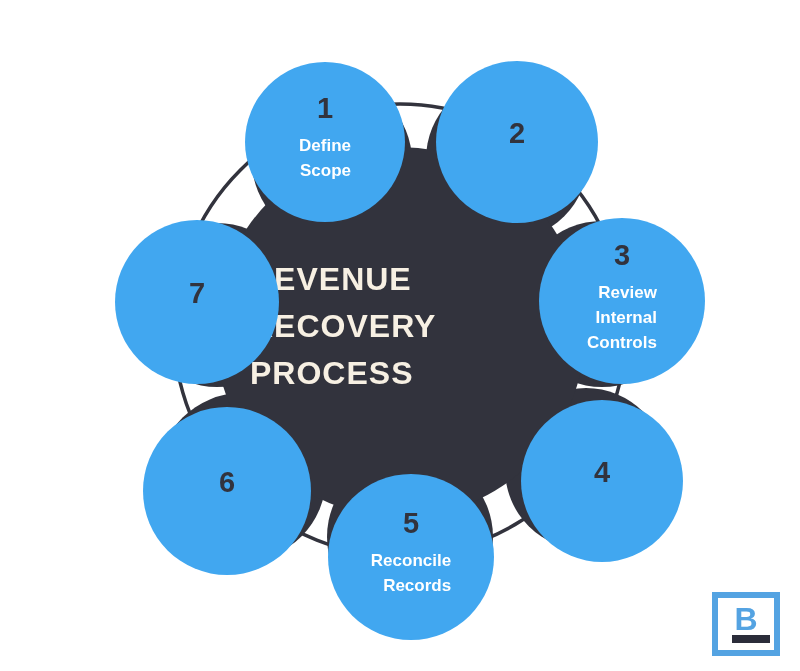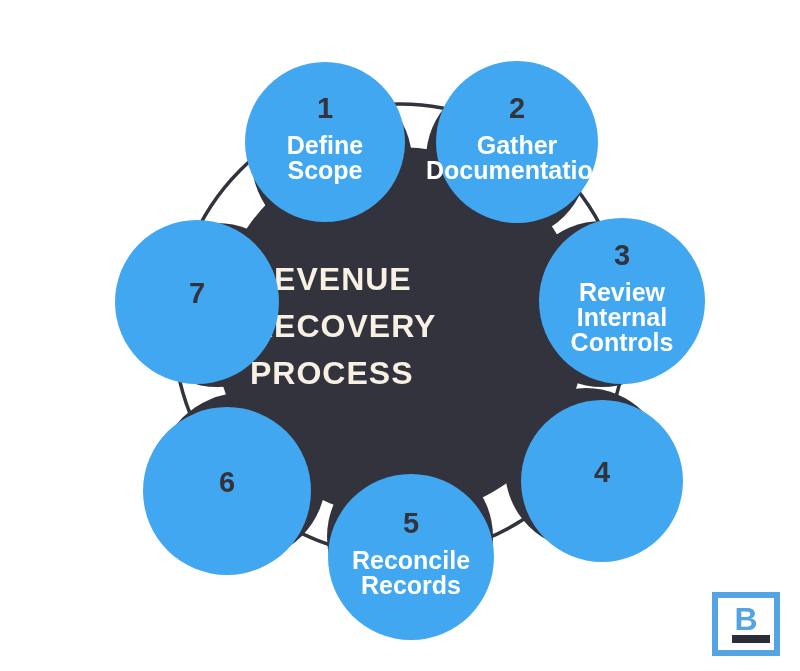--- a/index.html
+++ b/index.html
@@ -32,22 +32,22 @@
     position: absolute; border-radius: 50%;
     background: var(--circle-blue);
     display: flex; flex-direction: column; align-items: center; justify-content: center;
     text-align: center; box-sizing: border-box; padding-bottom: 8px;
   }
   .step-number {
     font-size: 29px; font-weight: 700; color: var(--dark-navy);
     line-height: 30px; margin-bottom: 10px;
   }
   .step-label {
-    font-size: 25px; font-weight: 700; color: var(--step-text-white);
-    line-height: 25px; white-space: pre-line;
+    font-size: 17px; font-weight: 700; color: var(--step-text-white);
+    line-height: 25px; white-space: pre-line; text-align: right;
   }
   .step1 { left: 245px; top: 62px;  width: 160px; height: 160px; }
   .step2 { left: 436px; top: 61px;  width: 162px; height: 162px; }
   .step3 { left: 539px; top: 218px; width: 166px; height: 166px; }
   .step4 { left: 521px; top: 400px; width: 162px; height: 162px; }
   .step5 { left: 328px; top: 474px; width: 166px; height: 166px; }
   .step6 { left: 143px; top: 407px; width: 168px; height: 168px; }
   .step7 { left: 115px; top: 220px; width: 164px; height: 164px; }
   .logo {
     position: absolute; left: 712px; top: 592px; width: 68px; height: 64px;
@@ -84,22 +84,20 @@
 PROCESS</div>
 
   <div class="step step1">
     <div class="step-number">1</div>
     <div class="step-label">Define
 Scope</div>
   </div>
 
   <div class="step step2">
     <div class="step-number">2</div>
-    <div class="step-label">Gather
-Documentation</div>
   </div>
 
   <div class="step step3">
     <div class="step-number">3</div>
     <div class="step-label">Review
 Internal
 Controls</div>
   </div>
 
   <div class="step step4">

